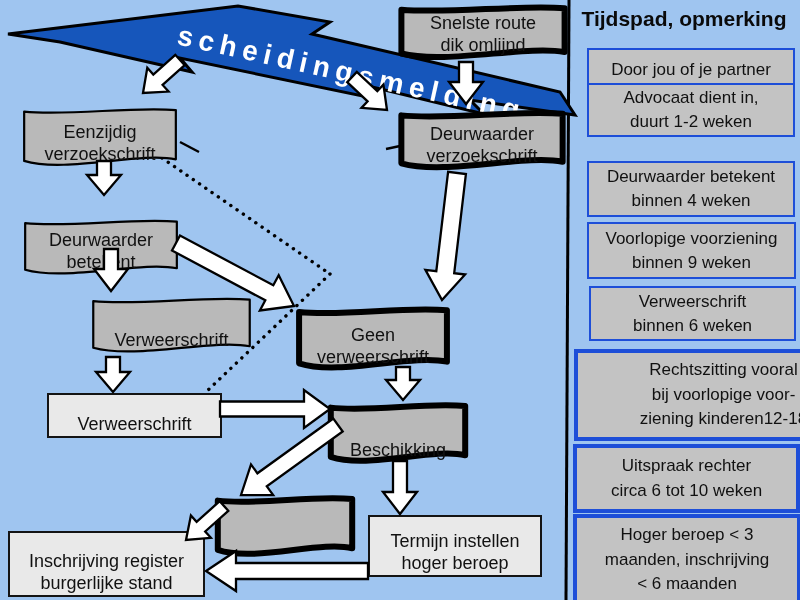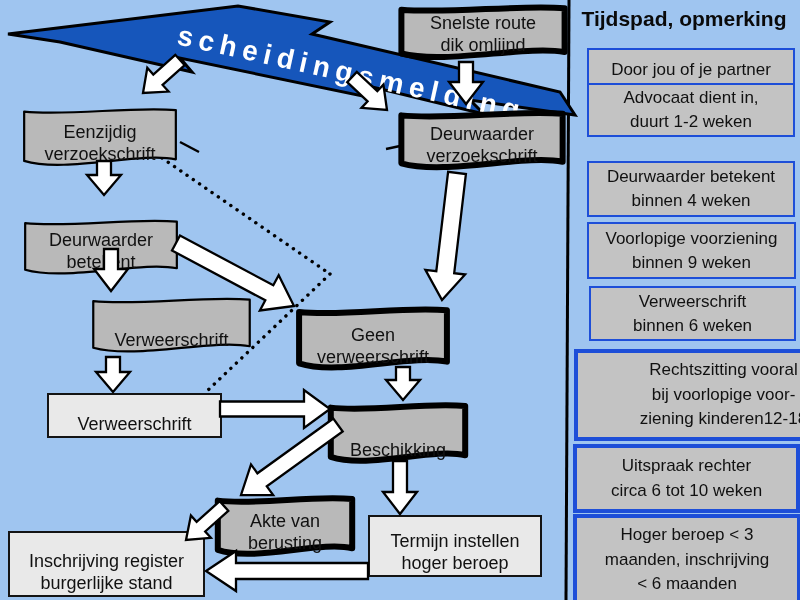--- a/index.html
+++ b/index.html
@@ -82,22 +82,20 @@
   </div>
   <div class="node wave thick" style="left:296px;top:303px;width:154px;height:75px;"><svg viewBox="0 0 200 92" preserveAspectRatio="none">
         <path d="M 4 11 C 60 17 140 4 196 9 L 196 72 C 150 62 56 90 4 74 Z" fill="#b9b9b9" stroke="#000" stroke-width="6" vector-effect="non-scaling-stroke" stroke-linejoin="round"></path>
       </svg>
     <div class="label">Geen
 verweerschrift</div>
   </div>
   <div class="node wave thick" style="left:215px;top:492px;width:140px;height:72px;"><svg viewBox="0 0 200 92" preserveAspectRatio="none">
         <path d="M 4 11 C 60 17 140 4 196 9 L 196 72 C 150 62 56 90 4 74 Z" fill="#b9b9b9" stroke="#000" stroke-width="6" vector-effect="non-scaling-stroke" stroke-linejoin="round"></path>
       </svg>
-    <div class="label">Akte van
-berusting</div>
   </div>
 
   <div class="node rect" style="left:47px;top:393px;width:171px;height:41px;">
     <div class="label">Verweerschrift</div>
   </div>
   <div class="node rect" style="left:368px;top:515px;width:170px;height:58px;">
     <div class="label">Termijn instellen
 hoger beroep</div>
   </div>
   <div class="node rect" style="left:8px;top:531px;width:193px;height:62px;">

